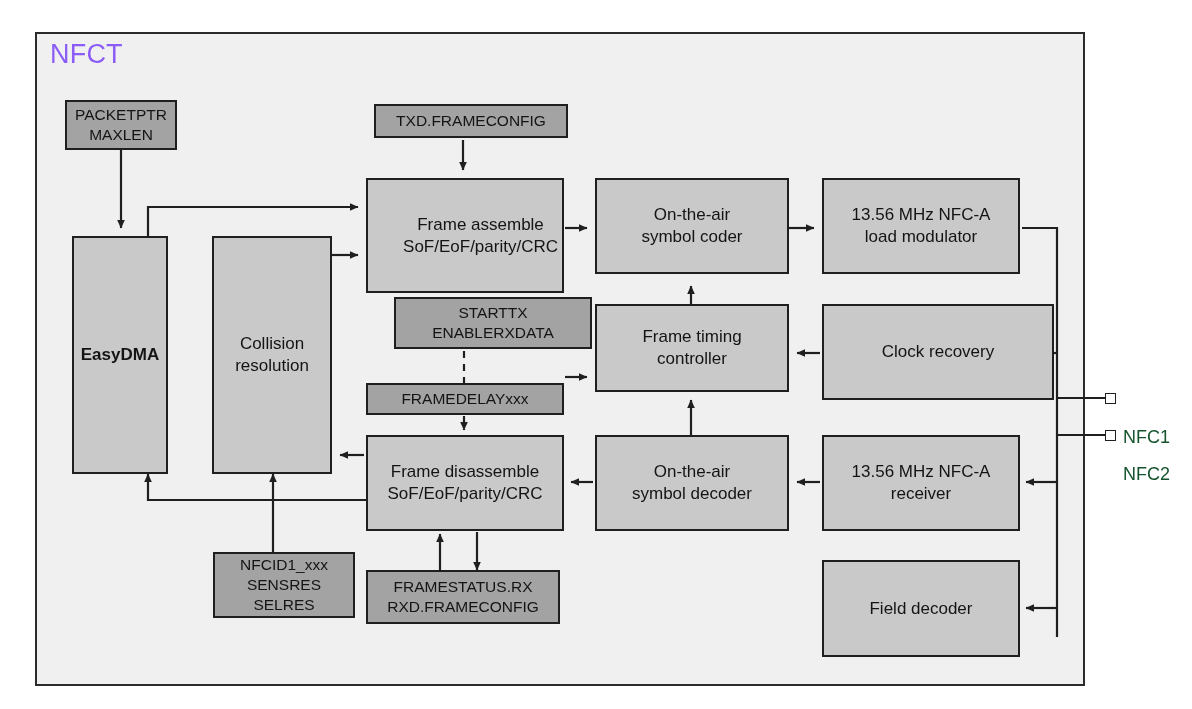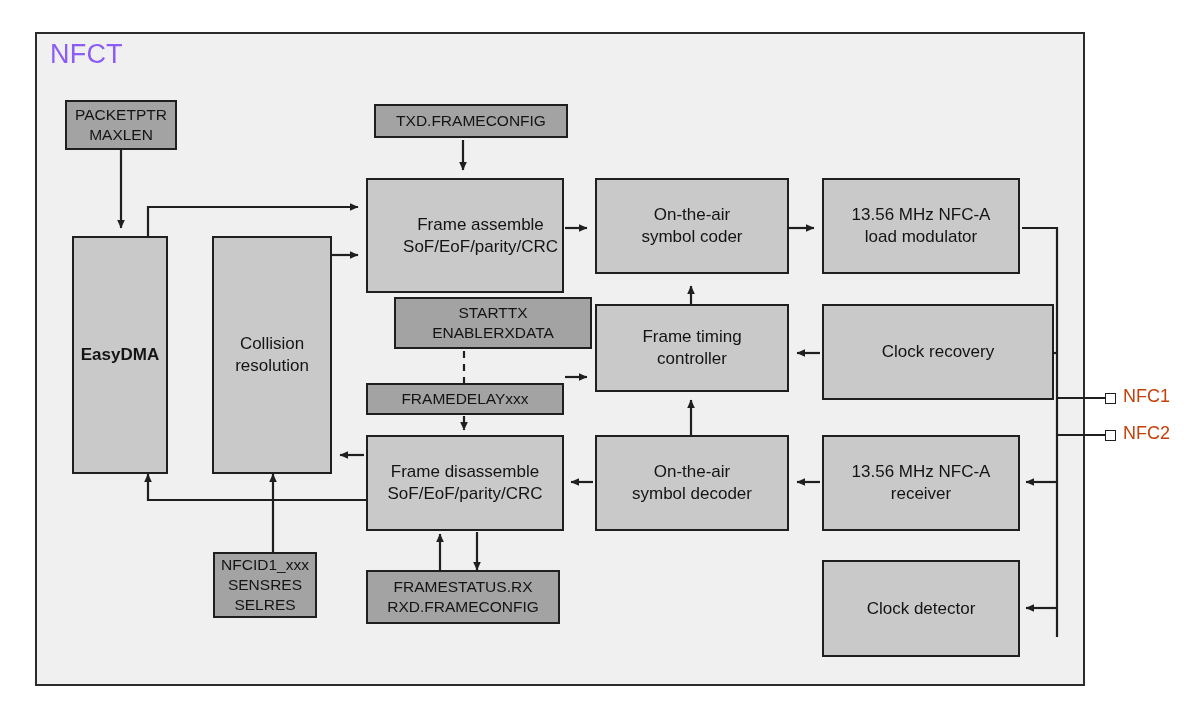--- a/index.html
+++ b/index.html
@@ -64,22 +64,23 @@
   
   .pin-sq {
     position: absolute;
     width: 11px; height: 11px;
     background: #ffffff;
     border: 1.6px solid #1f1f1f;
   }
   .pin-lbl {
     position: absolute;
     font-size: 18px;
-    color: #c2410c;
+    color: #14532d;
     white-space: nowrap;
+    margin-top: 41px;
   }
 </style>
 </head>
 <body>
 
 <div id="stage">
 
   <div class="nfct-container"></div>
   <div class="nfct-title">NFCT</div>
 
@@ -177,40 +178,40 @@
 
   <div class="blk blk-grey" style="left:595px; top:435px; width:194px; height:96px;">
     <span>On-the-air<br>symbol decoder</span>
   </div>
 
   <div class="blk blk-grey" style="left:822px; top:435px; width:198px; height:96px;">
     <span>13.56 MHz NFC-A<br>receiver</span>
   </div>
 
   <div class="blk blk-grey" style="left:822px; top:560px; width:198px; height:97px;">
-    <span>Clock detector</span>
+    <span>Field decoder</span>
   </div>
 
   <div class="blk blk-reg" style="left:65px;  top:100px; width:112px; height:50px;">
     <span>PACKETPTR<br>MAXLEN</span>
   </div>
 
   <div class="blk blk-reg" style="left:374px; top:104px; width:194px; height:34px;">
     <span>TXD.FRAMECONFIG</span>
   </div>
 
   <div class="blk blk-reg" style="left:366px; top:297px; width:198px; height:52px;margin-left:28px;">
     <span>STARTTX<br>ENABLERXDATA</span>
   </div>
 
   <div class="blk blk-reg" style="left:366px; top:383px; width:198px; height:32px;">
     <span>FRAMEDELAYxxx</span>
   </div>
 
-  <div class="blk blk-reg" style="left:213px; top:552px; width:104px; height:66px;">
+  <div class="blk blk-reg" style="left:213px; top:552px; width:142px; height:66px;">
     <span>NFCID1_xxx<br>SENSRES<br>SELRES</span>
   </div>
 
   <div class="blk blk-reg" style="left:366px; top:570px; width:194px; height:54px;">
     <span>FRAMESTATUS.RX<br>RXD.FRAMECONFIG</span>
   </div>
 
   <div class="pin-sq" style="left:1105px; top:393px;"></div>
   <div class="pin-lbl" style="left:1123px; top:386px;">NFC1</div>
 

